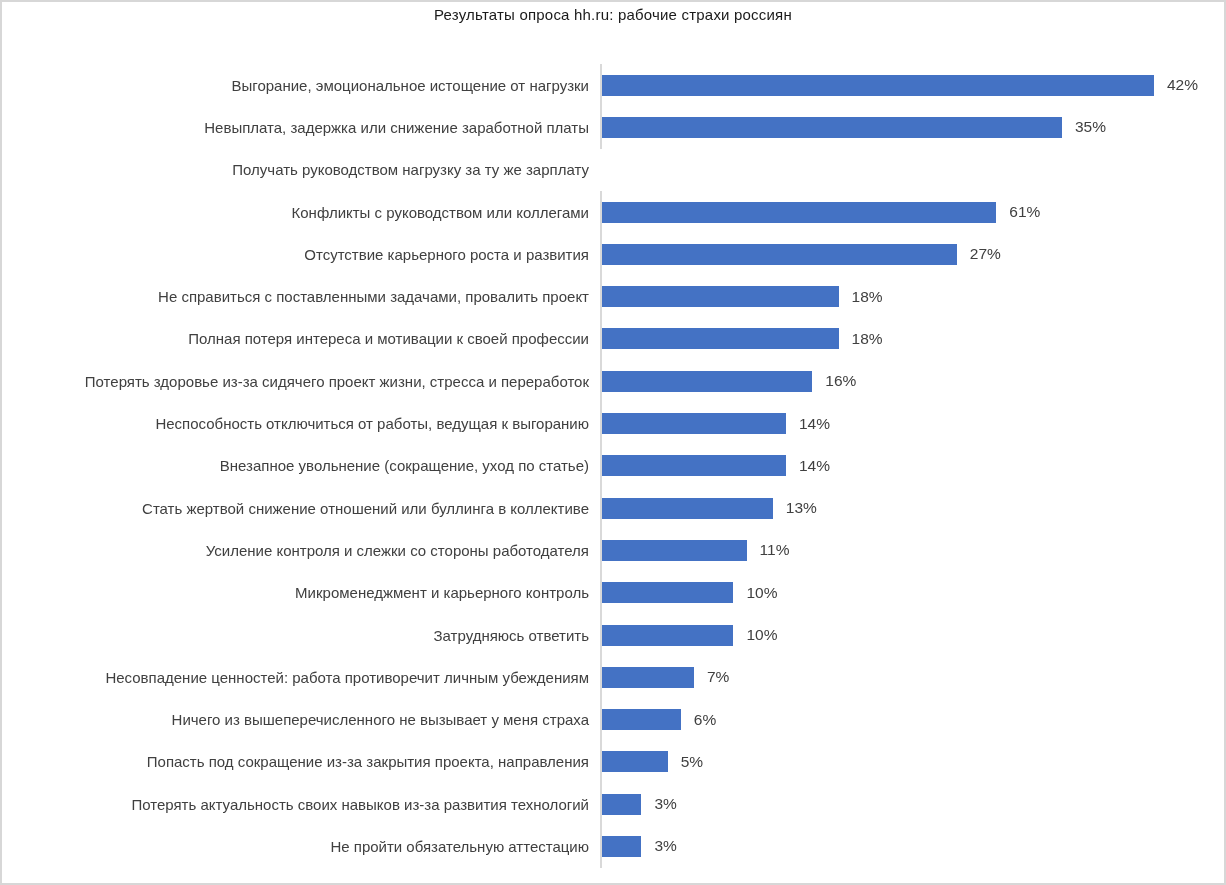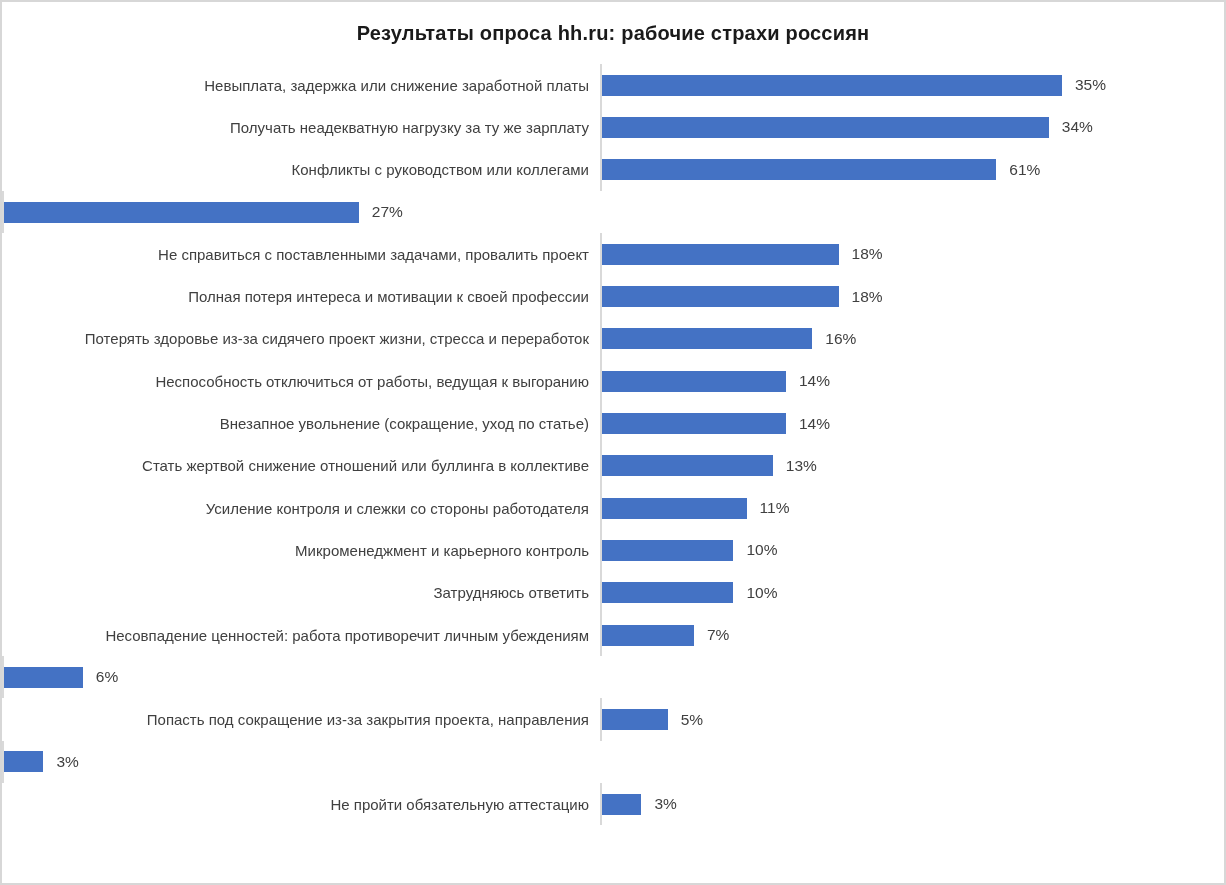--- a/index.html
+++ b/index.html
@@ -11,24 +11,24 @@
   .frame {
     position: relative;
     width: 1226px;
     height: 885px;
     box-sizing: border-box;
     background: #ffffff;
     border: 2px solid #d7d7d7;
     overflow: hidden;
   }
   .chart-title {
-    margin-top: 20px;
+    margin-top: 4px;
     text-align: center;
-    font-size: 20px;
-    font-weight: bold;
+    font-size: 15px;
+    font-weight: normal;
     color: #1a1a1a;
     letter-spacing: 0.2px;
   }
   .plot {
     position: absolute;
     top: 62px;
     left: 0;
     right: 0;
   }
   .row {
@@ -67,41 +67,45 @@
   }
 </style>
 </head>
 <body>
 
 <div class="frame">
   <div class="chart-title">Результаты опроса hh.ru: рабочие страхи россиян</div>
   <div class="plot">
     <div id="rows">
         <div class="row">
+          <div class="cat-label">Выгорание, эмоциональное истощение от нагрузки</div>
+          <div class="bar-area">
+            <div class="bar" style="width: 552px; background: rgb(68, 114, 196);"></div>
+            <div class="val-label">42%</div>
+          </div>
+        </div>
+        <div class="row">
           <div class="cat-label">Невыплата, задержка или снижение заработной платы</div>
           <div class="bar-area">
             <div class="bar" style="width: 460px; background: rgb(68, 114, 196);"></div>
             <div class="val-label">35%</div>
           </div>
         </div>
         <div class="row">
-          <div class="cat-label">Получать неадекватную нагрузку за ту же зарплату</div>
-          <div class="bar-area">
-            <div class="bar" style="width: 446.857px; background: rgb(68, 114, 196);"></div>
-            <div class="val-label">34%</div>
-          </div>
+          <div class="cat-label">Получать руководством нагрузку за ту же зарплату</div>
         </div>
         <div class="row">
           <div class="cat-label">Конфликты с руководством или коллегами</div>
           <div class="bar-area">
             <div class="bar" style="width: 394.286px; background: rgb(68, 114, 196);"></div>
             <div class="val-label">61%</div>
           </div>
         </div>
         <div class="row">
+          <div class="cat-label">Отсутствие карьерного роста и развития</div>
           <div class="bar-area">
             <div class="bar" style="width: 354.857px; background: rgb(68, 114, 196);"></div>
             <div class="val-label">27%</div>
           </div>
         </div>
         <div class="row">
           <div class="cat-label">Не справиться с поставленными задачами, провалить проект</div>
           <div class="bar-area">
             <div class="bar" style="width: 236.571px; background: rgb(68, 114, 196);"></div>
             <div class="val-label">18%</div>
@@ -164,33 +168,35 @@
           </div>
         </div>
         <div class="row">
           <div class="cat-label">Несовпадение ценностей: работа противоречит личным убеждениям</div>
           <div class="bar-area">
             <div class="bar" style="width: 92px; background: rgb(68, 114, 196);"></div>
             <div class="val-label">7%</div>
           </div>
         </div>
         <div class="row">
+          <div class="cat-label">Ничего из вышеперечисленного не вызывает у меня страха</div>
           <div class="bar-area">
             <div class="bar" style="width: 78.8571px; background: rgb(68, 114, 196);"></div>
             <div class="val-label">6%</div>
           </div>
         </div>
         <div class="row">
           <div class="cat-label">Попасть под сокращение из-за закрытия проекта, направления</div>
           <div class="bar-area">
             <div class="bar" style="width: 65.7143px; background: rgb(68, 114, 196);"></div>
             <div class="val-label">5%</div>
           </div>
         </div>
         <div class="row">
+          <div class="cat-label">Потерять актуальность своих навыков из-за развития технологий</div>
           <div class="bar-area">
             <div class="bar" style="width: 39.4286px; background: rgb(68, 114, 196);"></div>
             <div class="val-label">3%</div>
           </div>
         </div>
         <div class="row">
           <div class="cat-label">Не пройти обязательную аттестацию</div>
           <div class="bar-area">
             <div class="bar" style="width: 39.4286px; background: rgb(68, 114, 196);"></div>
             <div class="val-label">3%</div>

